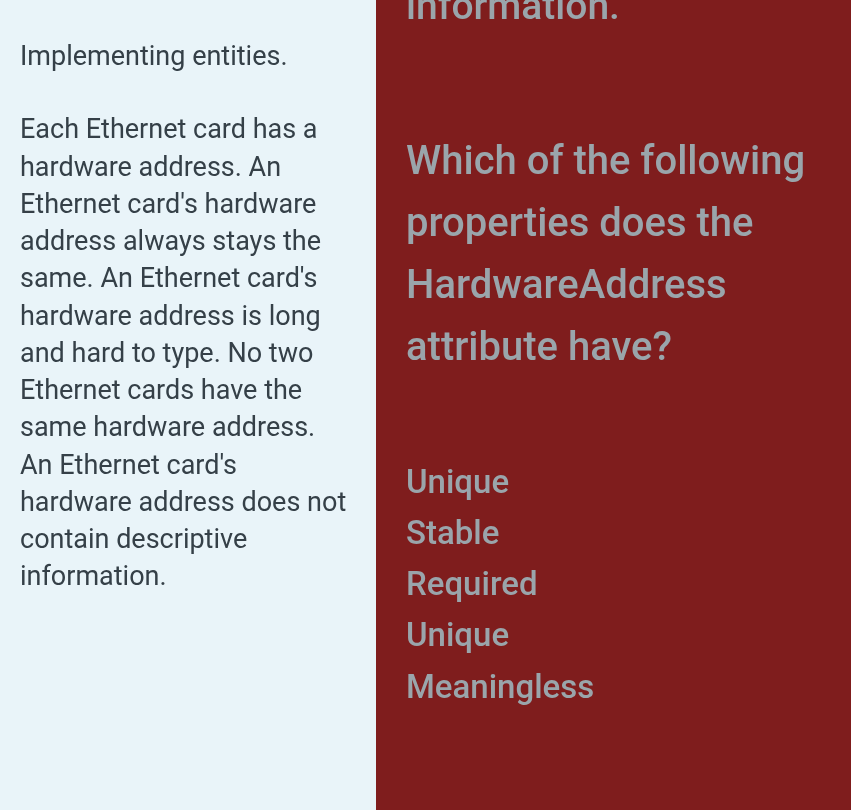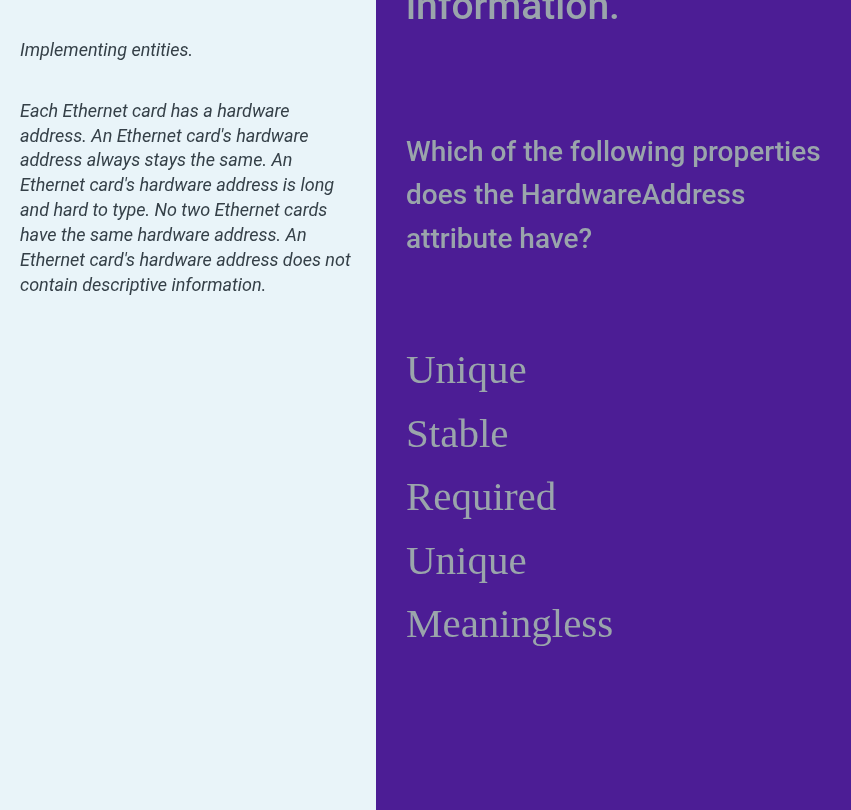--- a/index.html
+++ b/index.html
@@ -25,64 +25,62 @@
     background: #e9f4f9;
     padding: 0 24px 18px 20px;
     color: #354048;
     overflow: hidden;
   }
   .left-panel .cutoff-top {
     height: 38px;
     overflow: hidden;
   }
   .left-panel p {
-    font-size: 18px;
+    font-size: 27px;
     line-height: 1.38;
     margin-bottom: 0;
-    font-style: italic;
   }
   .left-panel p + p {
     margin-top: 36px;
   }
   .right-panel {
     flex: 1;
     height: 100%;
-    background: #4c1d95;
+    background: #7f1d1d;
     padding: 0 22px 18px 30px;
     color: #9aa5ab;
     overflow: hidden;
   }
   .right-panel .cutoff-top {
     height: 38px;
     overflow: hidden;
     position: relative;
   }
   .right-panel .cutoff-top .hidden-line {
     position: absolute;
     bottom: 12px;
     left: 0;
     font-size: 39px;
     font-weight: 500;
     color: #9aa5ab;
     line-height: 1;
   }
   .right-panel .question {
-    font-size: 28px;
+    font-size: 40px;
     font-weight: 500;
     line-height: 1.55;
     margin-top: 92px;
   }
   .right-panel .options {
     margin-top: 78px;
   }
   .right-panel .option {
-    font-size: 41px;
+    font-size: 33px;
     font-weight: 500;
     line-height: 1.55;
-    font-family: Liberation Serif, serif;
   }
 </style>
 </head>
 <body>
 
 <div class="container">
   <div class="left-panel">
     <div class="cutoff-top"></div>
     <p>Implementing entities.</p>
     <p>Each Ethernet card has a hardware address. An Ethernet card's hardware address always stays the same. An Ethernet card's hardware address is long and hard to type. No two Ethernet cards have the same hardware address. An Ethernet card's hardware address does not contain descriptive information.</p>

